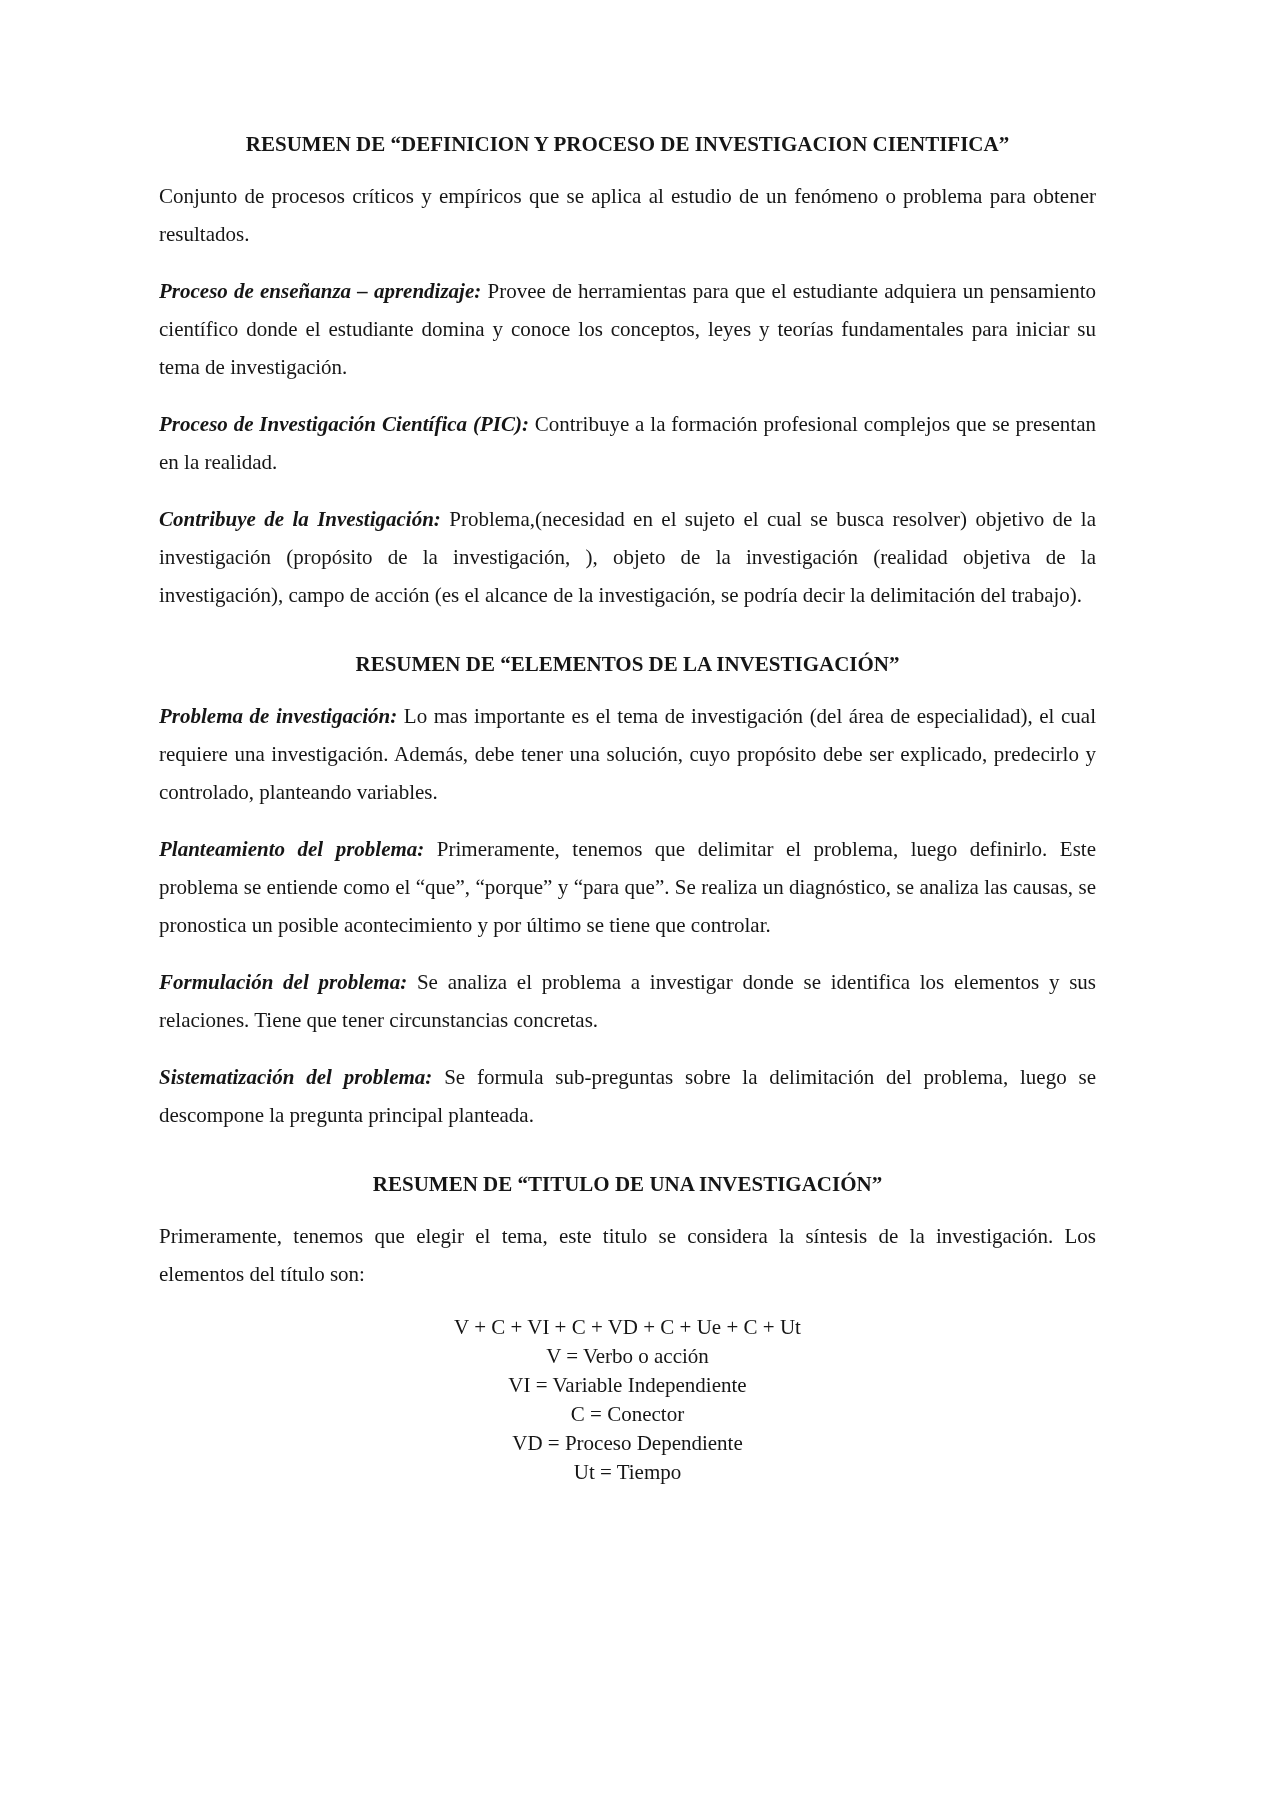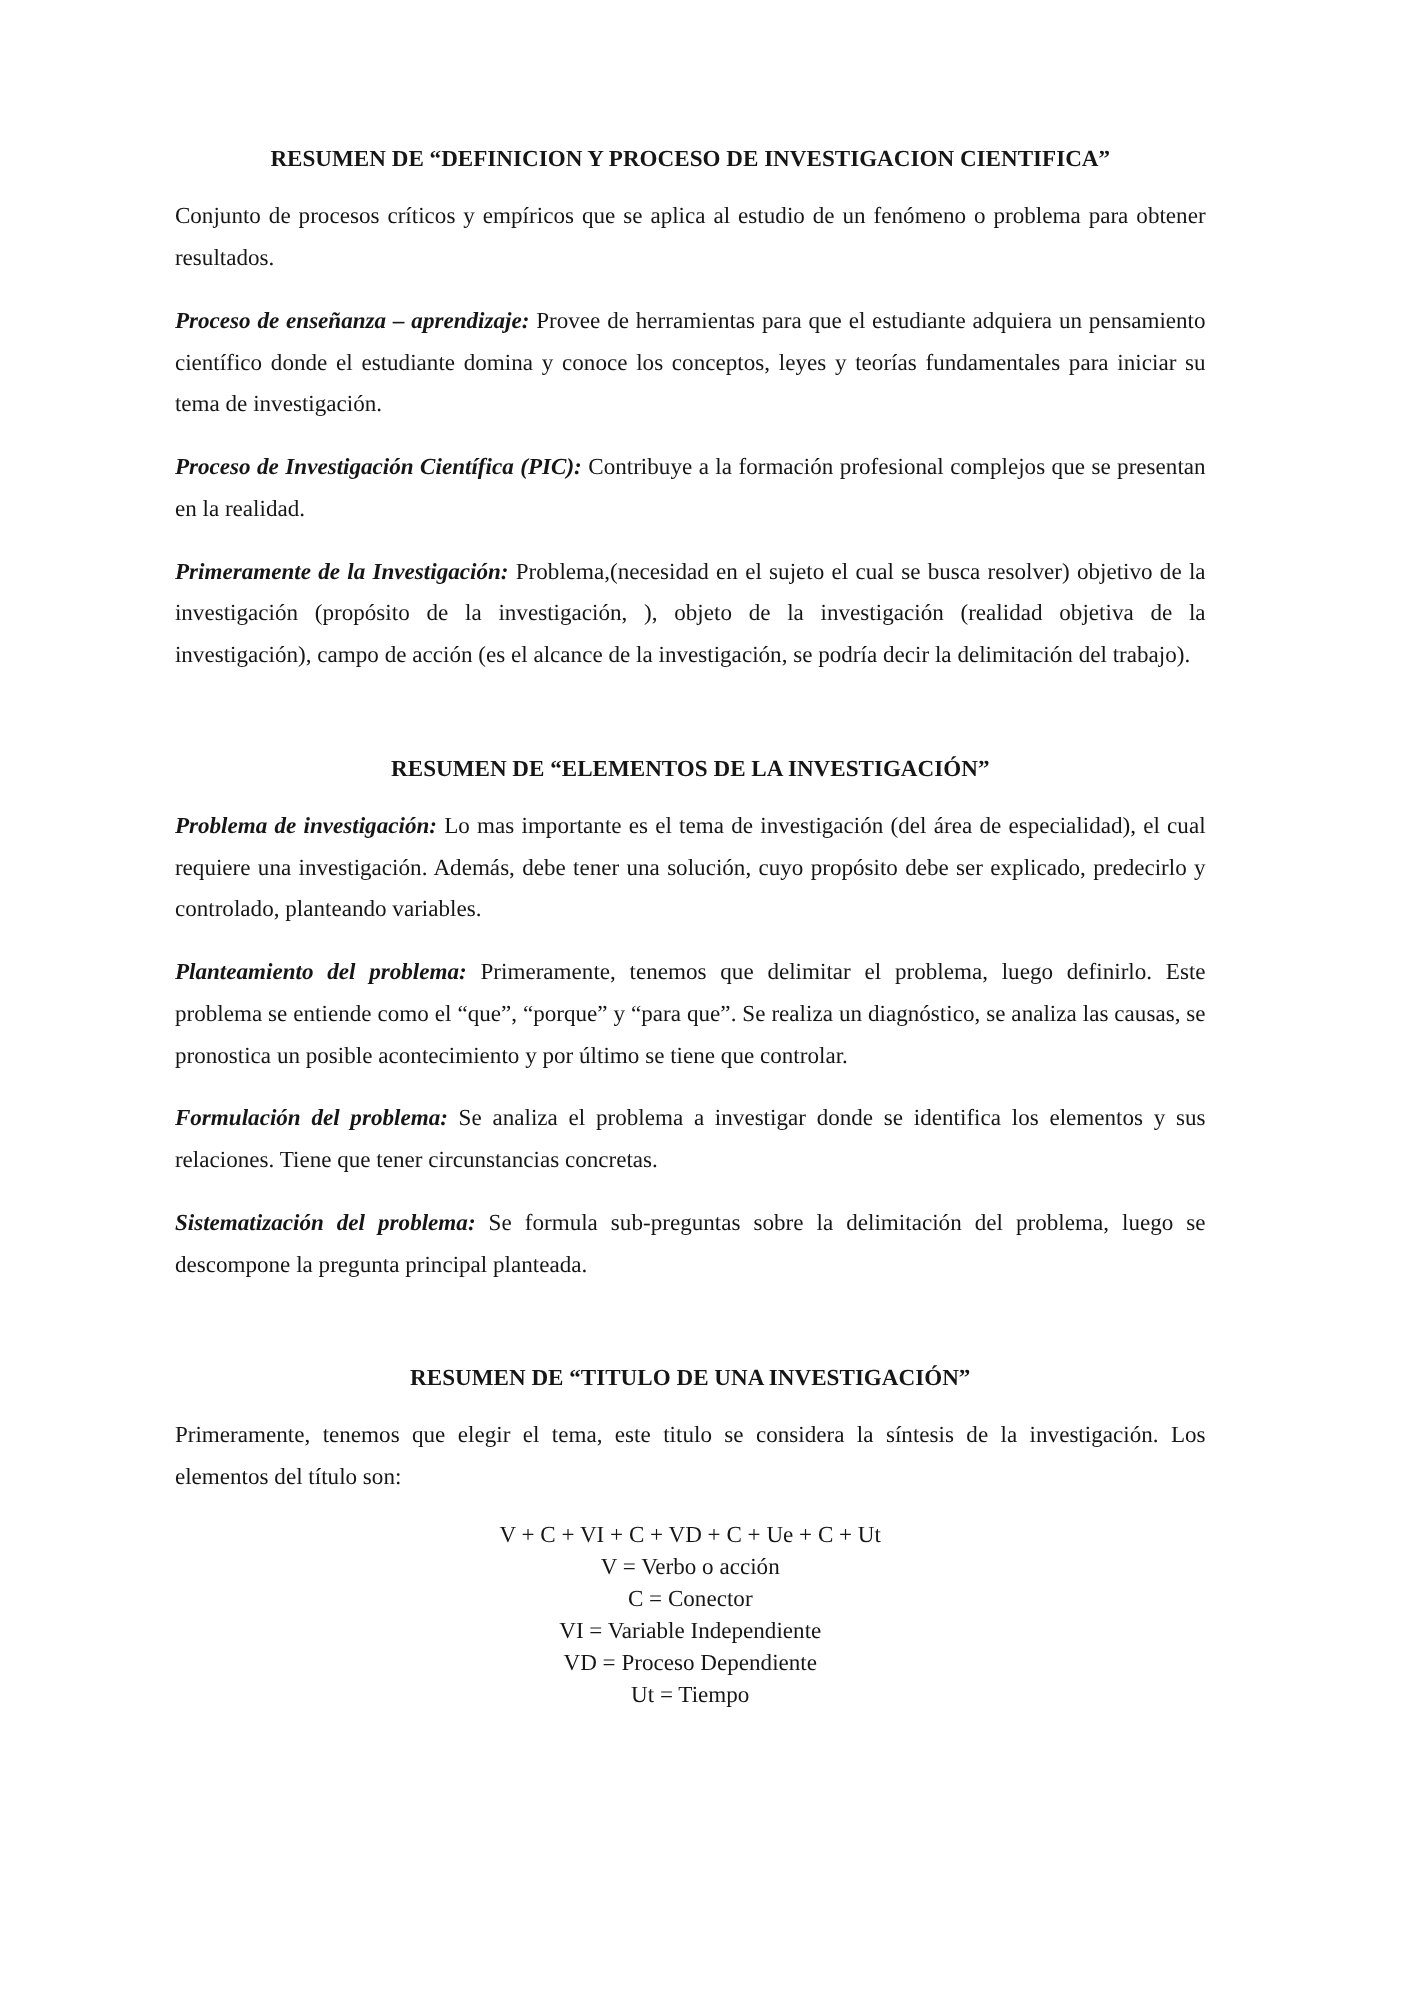--- a/index.html
+++ b/index.html
@@ -10,21 +10,21 @@
     font-family: "Liberation Serif", "DejaVu Serif", serif;
     color: #161616;
     overflow: hidden;
   }
   .page {
     width: 1280px;
     height: 1811px;
     background: #ffffff;
     padding: 130px 184px 0 159px;
   }
-  .section + .section { margin-top: 70px; }
+  .section + .section { margin-top: 36px; }
   .heading {
     font-size: 21px;
     line-height: 28px;
     font-weight: bold;
     text-align: center;
   }
   .para {
     font-size: 21px;
     line-height: 38px;
     text-align: justify;
@@ -51,21 +51,21 @@
 
   <div class="section">
     <div class="heading">RESUMEN DE “DEFINICION Y PROCESO DE INVESTIGACION CIENTIFICA”</div>
 
     <p class="para"><span>Conjunto de procesos críticos y empíricos que se aplica al estudio de un fenómeno o problema para obtener resultados.</span></p>
 
     <p class="para"><span class="lead">Proceso de enseñanza – aprendizaje:</span><span> Provee de herramientas para que el estudiante adquiera un pensamiento científico donde el estudiante domina y conoce los conceptos, leyes y teorías fundamentales para iniciar su tema de investigación.</span></p>
 
     <p class="para"><span class="lead">Proceso de Investigación Científica (PIC):</span><span> Contribuye a la formación profesional complejos que se presentan en la realidad.</span></p>
 
-    <p class="para"><span class="lead">Primeramente de la Investigación:</span><span> Problema,(necesidad en el sujeto el cual se busca resolver) objetivo de la investigación (propósito de la investigación, ), objeto de la investigación (realidad objetiva de la investigación), campo de acción (es el alcance de la investigación, se podría decir la delimitación del trabajo).</span></p>
+    <p class="para"><span class="lead">Contribuye de la Investigación:</span><span> Problema,(necesidad en el sujeto el cual se busca resolver) objetivo de la investigación (propósito de la investigación, ), objeto de la investigación (realidad objetiva de la investigación), campo de acción (es el alcance de la investigación, se podría decir la delimitación del trabajo).</span></p>
   </div>
 
   <div class="section">
     <div class="heading">RESUMEN DE “ELEMENTOS DE LA INVESTIGACIÓN”</div>
 
     <p class="para"><span class="lead">Problema de investigación:</span><span> Lo mas importante es el tema de investigación (del área de especialidad), el cual requiere una investigación. Además, debe tener una solución, cuyo propósito debe ser explicado, predecirlo y controlado, planteando variables.</span></p>
 
     <p class="para"><span class="lead">Planteamiento del problema:</span><span> Primeramente, tenemos que delimitar el problema, luego definirlo. Este problema se entiende como el “que”, “porque” y “para que”. Se realiza un diagnóstico, se analiza las causas, se pronostica un posible acontecimiento y por último se tiene que controlar.</span></p>
 
     <p class="para"><span class="lead">Formulación del problema:</span><span> Se analiza el problema a investigar donde se identifica los elementos y sus relaciones. Tiene que tener circunstancias concretas.</span></p>
@@ -75,20 +75,20 @@
 
   <div class="section">
     <div class="heading">RESUMEN DE “TITULO DE UNA INVESTIGACIÓN”</div>
 
     <p class="para"><span>Primeramente, tenemos que elegir el tema, este titulo se considera la síntesis de la investigación. Los elementos del título son:</span></p>
 
     <div class="formula">V + C + VI + C + VD + C + Ue + C + Ut</div>
 
     <div class="definitions">
       <div class="def-line">V = Verbo o acción</div>
+      <div class="def-line">VI = Variable Independiente</div>
       <div class="def-line">C = Conector</div>
-      <div class="def-line">VI = Variable Independiente</div>
       <div class="def-line">VD = Proceso Dependiente</div>
       <div class="def-line">Ut = Tiempo</div>
     </div>
   </div>
 
 </div>
 
 </body></html>

